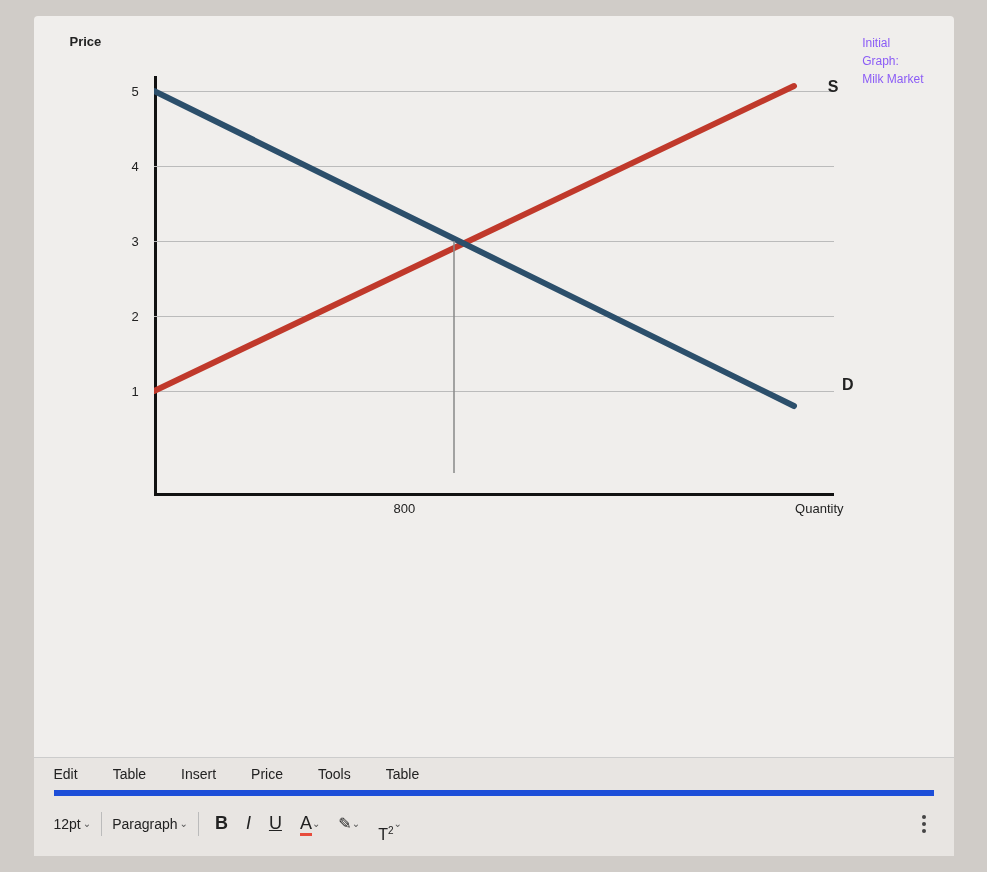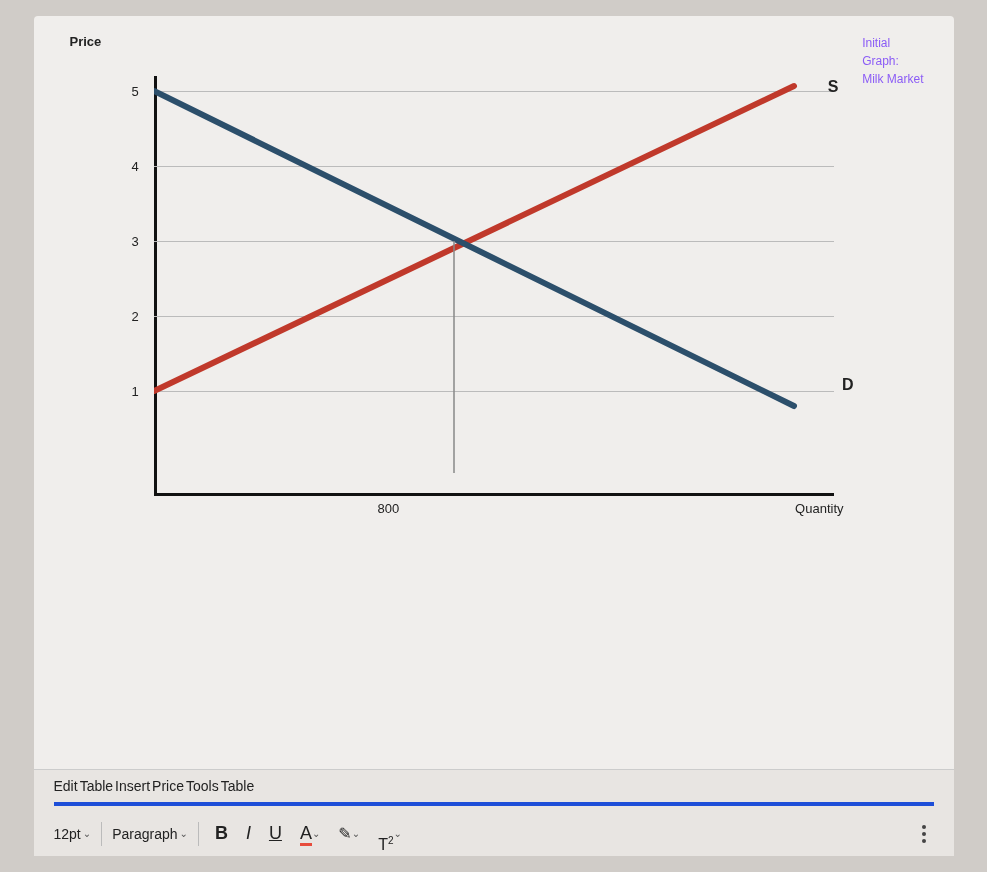--- a/index.html
+++ b/index.html
@@ -75,21 +75,21 @@
       position: absolute;
       bottom: 0;
       right: 20px;
       font-size: 13px;
       color: #222;
       font-weight: 500;
     }
     .x-800-label {
       position: absolute;
       bottom: 0;
-      left: 274px;
+      left: 290px;
       font-size: 13px;
       color: #222;
       font-weight: 500;
     }
     
     .grid-line {
       position: absolute;
       left: 50px;
       width: 680px;
       height: 1px;
@@ -134,34 +134,35 @@
       position: absolute;
       bottom: 0;
       left: 0;
       right: 0;
       background: #e8e5e2;
       border-top: 1px solid #ccc;
       padding: 8px 20px 0 20px;
     }
     .menu-bar {
       display: flex;
-      gap: 2px;
+      gap: 35px;
       margin-bottom: 8px;
       align-items: center;
     }
     .menu-item {
       font-size: 14px;
       color: #222;
       cursor: pointer;
     }
     .formatting-bar {
       display: flex;
       align-items: center;
       gap: 6px;
-      border-top: 4px solid #1d4ed8;
+      padding-bottom: 10px;
+      border-top: 6px solid #1d4ed8;
       padding-top: 6px;
     }
     .fmt-btn {
       font-size: 14px;
       color: #222;
       cursor: pointer;
       padding: 2px 6px;
       display: flex;
       align-items: center;
     }

